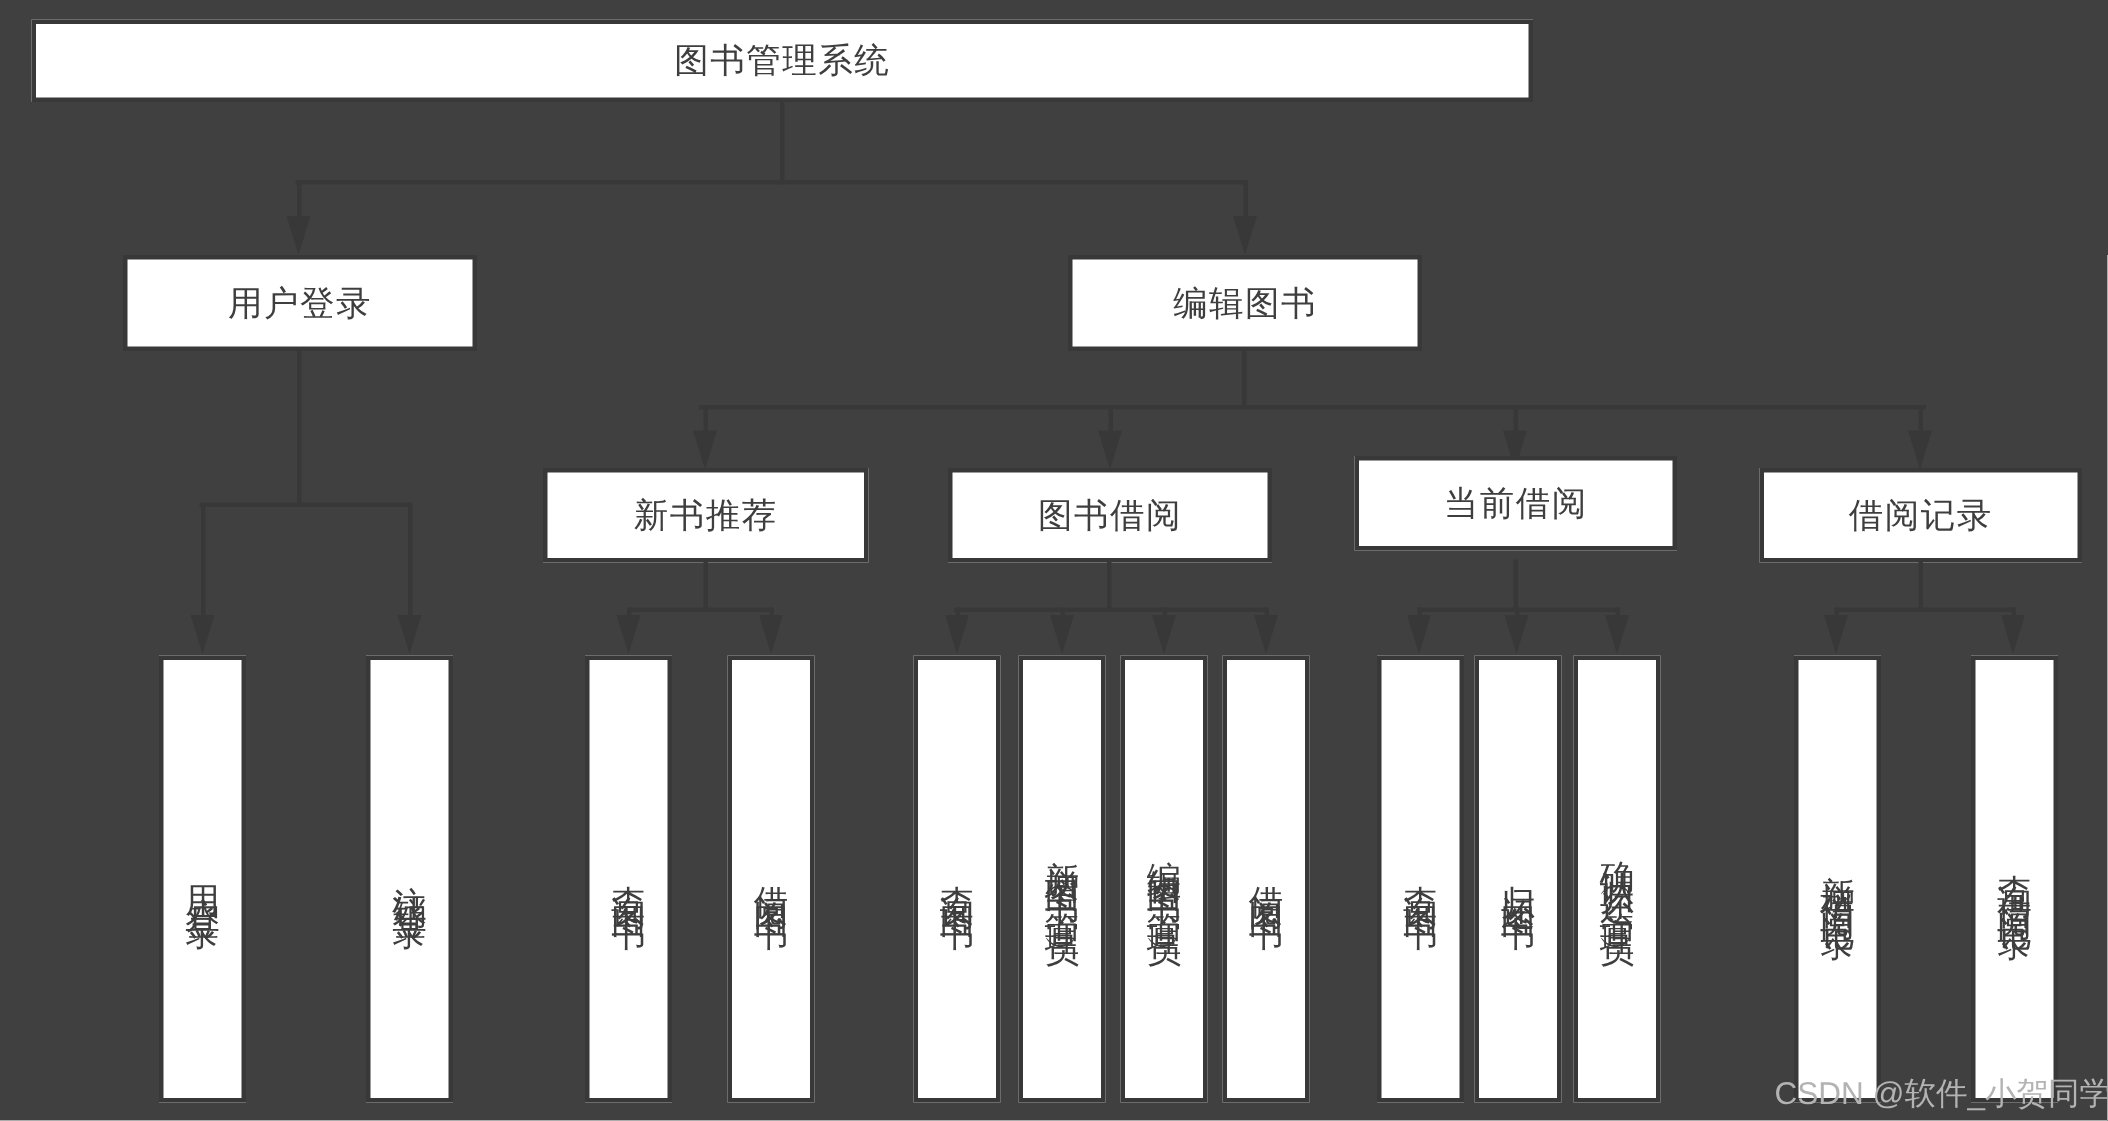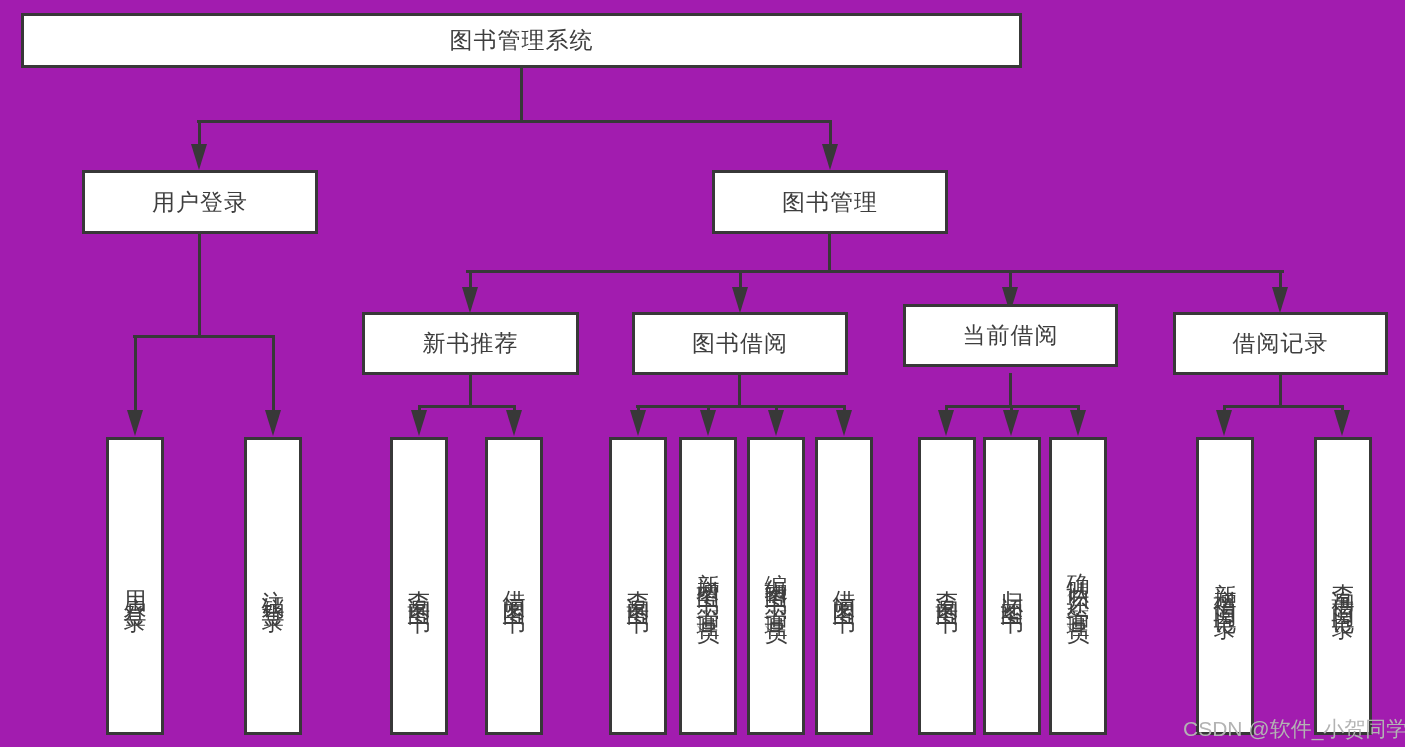--- a/index.html
+++ b/index.html
@@ -1,20 +1,20 @@
 <!DOCTYPE html>
 <html><head>
 <meta charset="utf-8">
 <style>
   html, body { margin: 0; padding: 0; background: #ffffff; }
   .canvas {
     position: relative;
     width: 1405px;
     height: 747px;
-    background: #a21caf;
+    background: #404040;
     font-family: "Liberation Sans", sans-serif;
     overflow: hidden;
   }
   
   .hbox {
     position: absolute;
     box-sizing: border-box;
     border: 3px solid #383838;
     background: #ffffff;
     display: flex;
@@ -89,21 +89,21 @@
 
   <div class="vline" style="left:520px; top:66px; height:57px;"></div>
   <div class="hline" style="left:197px; top:120px; width:635px;"></div>
   <div class="arr" style="left:191px; top:120px; height:50px;"></div>
   <div class="arr" style="left:822px; top:120px; height:50px;"></div>
 
   <div class="hbox" style="left:82px; top:170px; width:236px; height:64px;">
     <span>用户登录</span>
   </div>
   <div class="hbox" style="left:712px; top:170px; width:236px; height:64px;">
-    <span>图书管理</span>
+    <span>编辑图书</span>
   </div>
 
   <div class="vline" style="left:198px; top:232px; height:106px;"></div>
   <div class="hline" style="left:133px; top:335px; width:141px;"></div>
   <div class="arr" style="left:127px; top:335px; height:101px;"></div>
   <div class="arr" style="left:265px; top:335px; height:101px;"></div>
 
   <div class="vline" style="left:828px; top:232px; height:41px;"></div>
   <div class="hline" style="left:466px; top:270px; width:818px;"></div>
   <div class="arr" style="left:462px; top:270px; height:43px;"></div>

